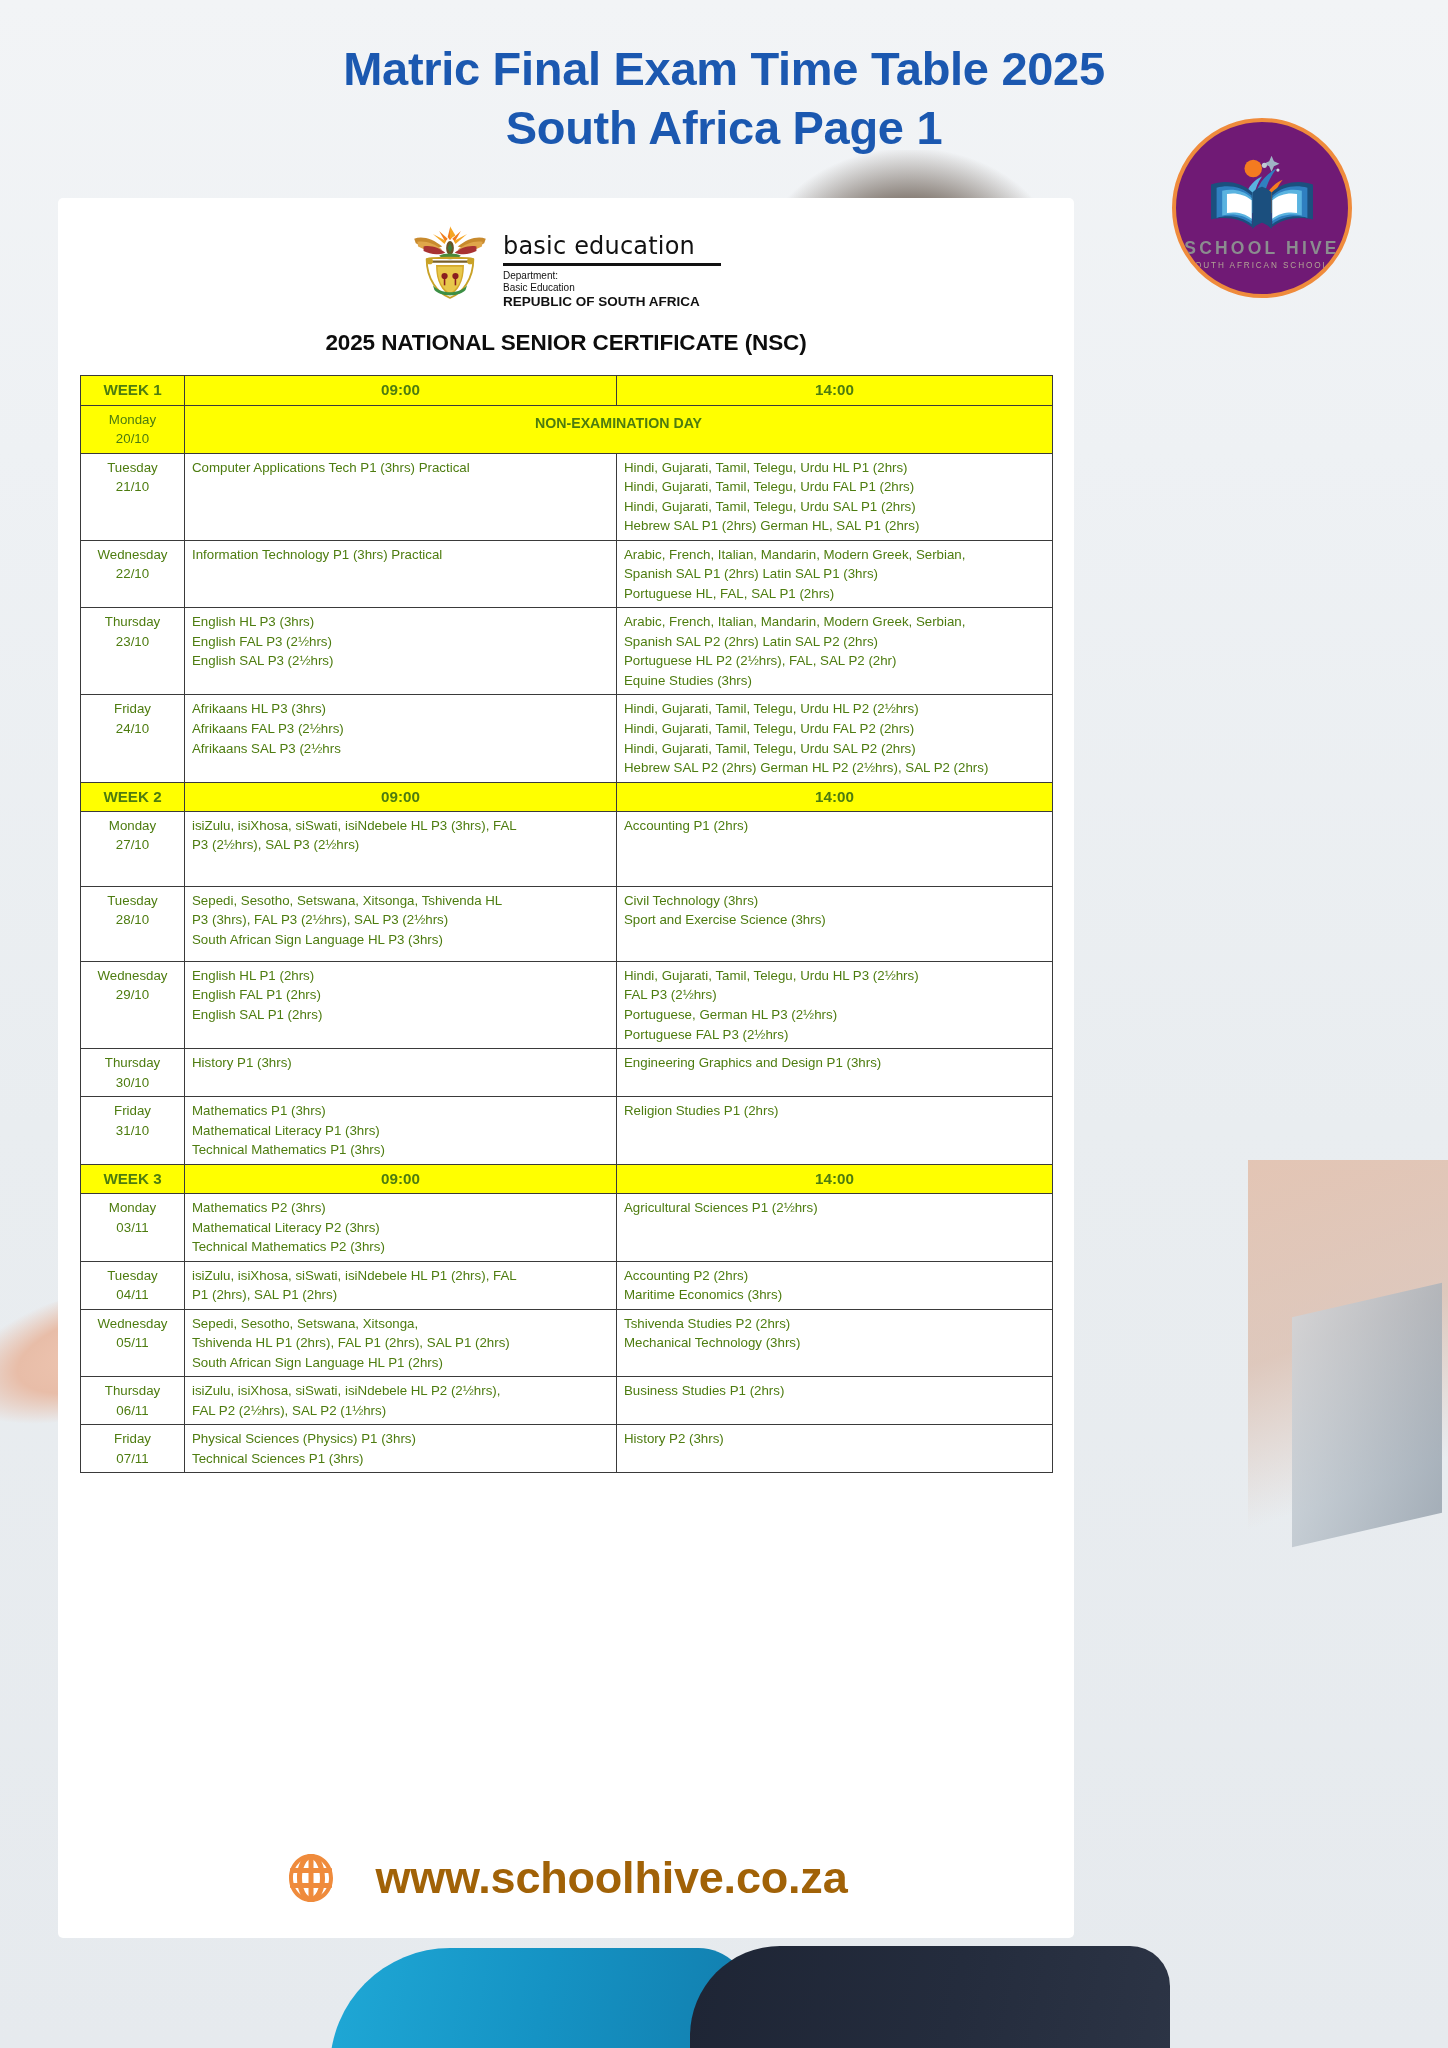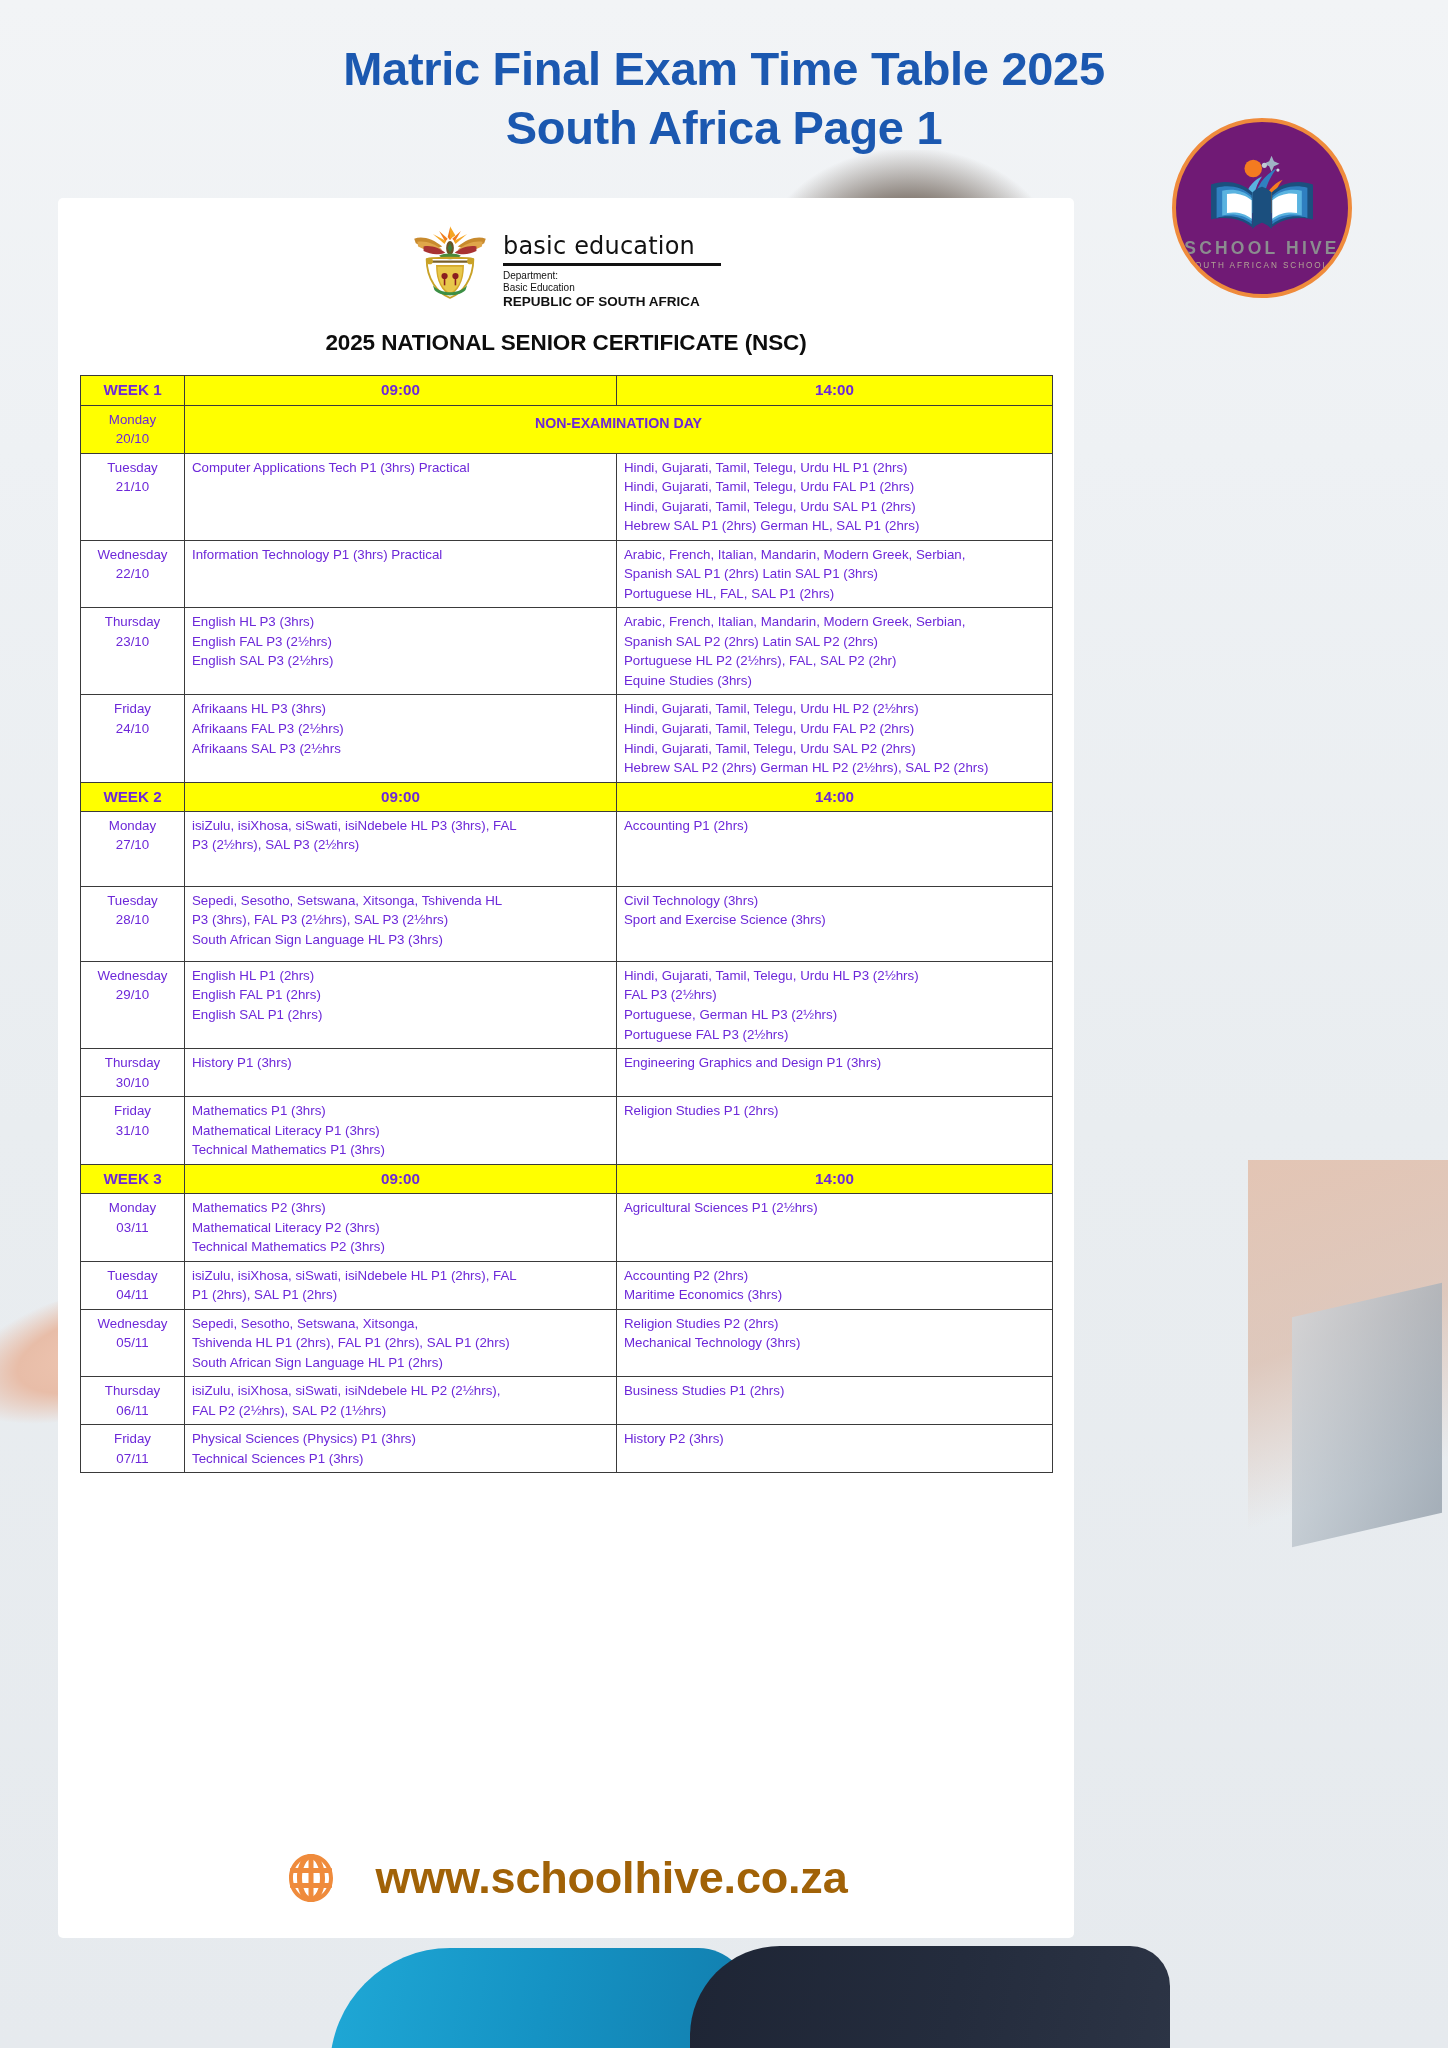--- a/index.html
+++ b/index.html
@@ -157,21 +157,21 @@
     letter-spacing: -0.1px;
   }
 
   
   .tt-wrap { padding: 18px 22px 0 22px; }
   table.timetable {
     width: 100%;
     border-collapse: collapse;
     table-layout: fixed;
     font-size: 13.3px;
-    color: #6d28d9;
+    color: #4d7c0f;
   }
   table.timetable td {
     border: 1.4px solid #3a3a3a;
     padding: 4px 7px;
     vertical-align: top;
     line-height: 1.47;
   }
   col.c-day  { width: 104px; }
   col.c-am   { width: 432px; }
   col.c-pm   { width: 436px; }
@@ -510,21 +510,21 @@
             <td class="day">
               <span class="d1">Wednesday</span>
               <span class="d2">05/11</span>
             </td>
             <td class="cell-lines">
               <div>Sepedi, Sesotho, Setswana, Xitsonga,</div>
               <div>Tshivenda HL P1 (2hrs), FAL P1 (2hrs), SAL P1 (2hrs)</div>
               <div>South African Sign Language HL P1 (2hrs)</div>
             </td>
             <td class="cell-lines">
-              <div>Religion Studies P2 (2hrs)</div>
+              <div>Tshivenda Studies P2 (2hrs)</div>
               <div>Mechanical Technology (3hrs)</div>
             </td>
           </tr>
           <tr>
             <td class="day">
               <span class="d1">Thursday</span>
               <span class="d2">06/11</span>
             </td>
             <td class="cell-lines">
               <div>isiZulu, isiXhosa, siSwati, isiNdebele HL P2 (2½hrs),</div>

